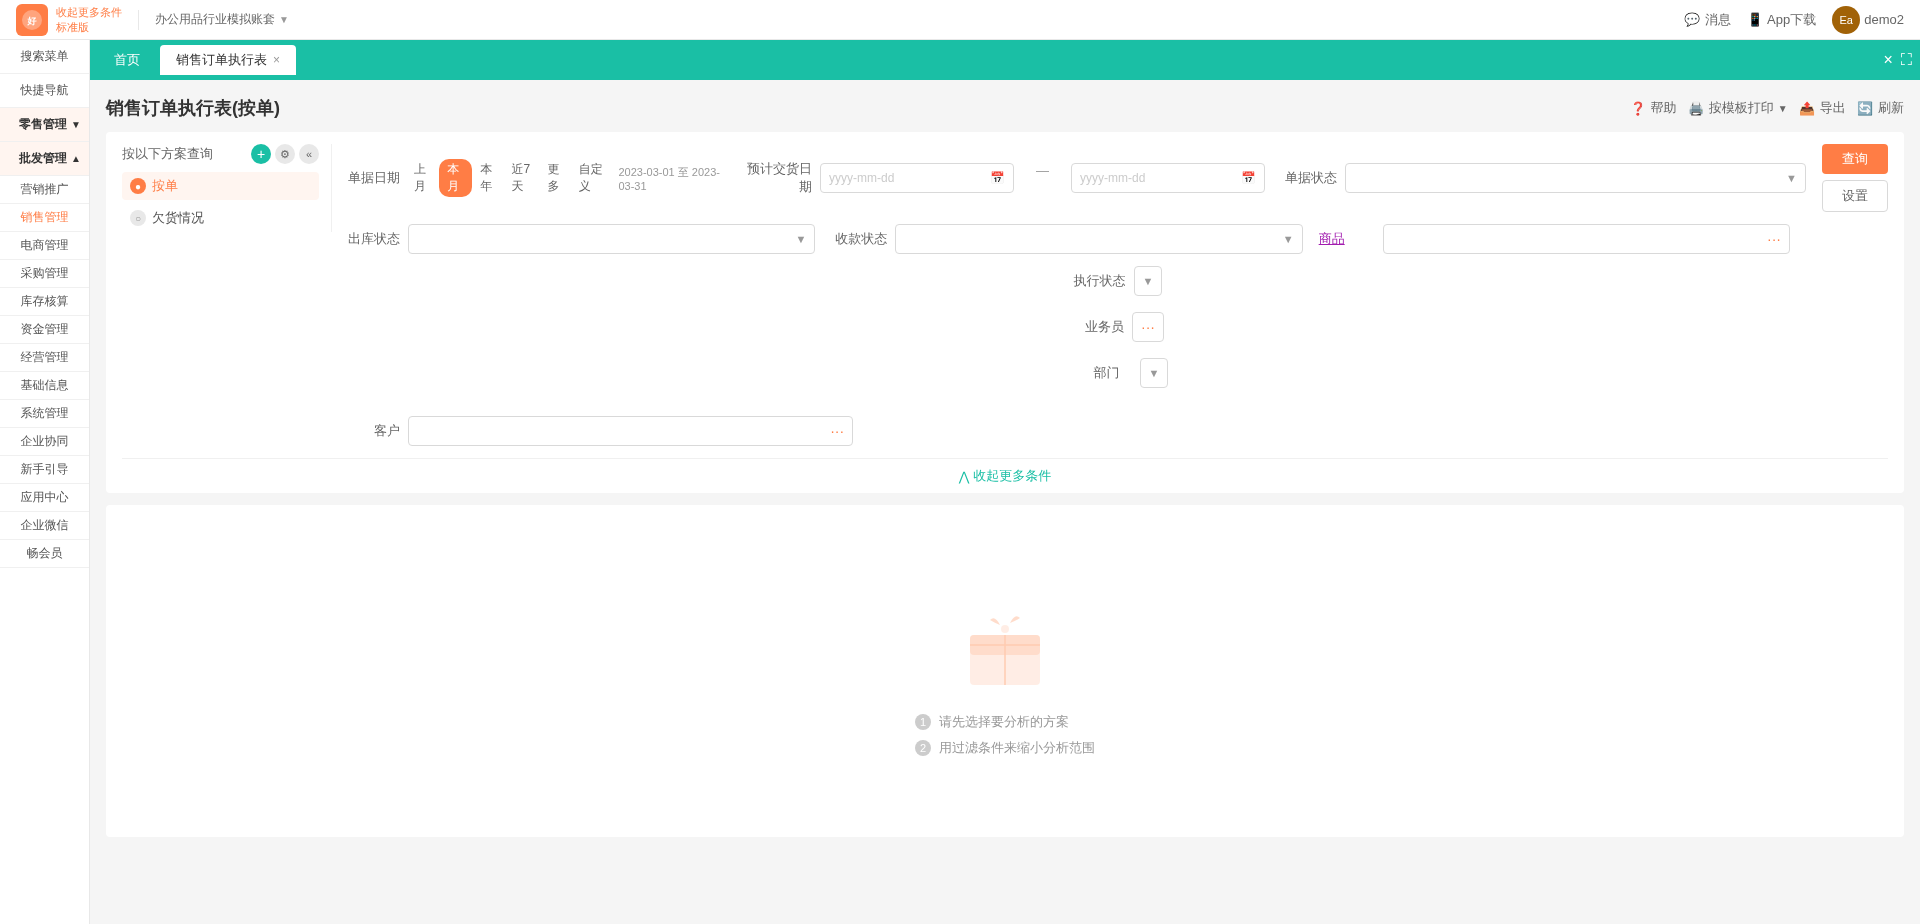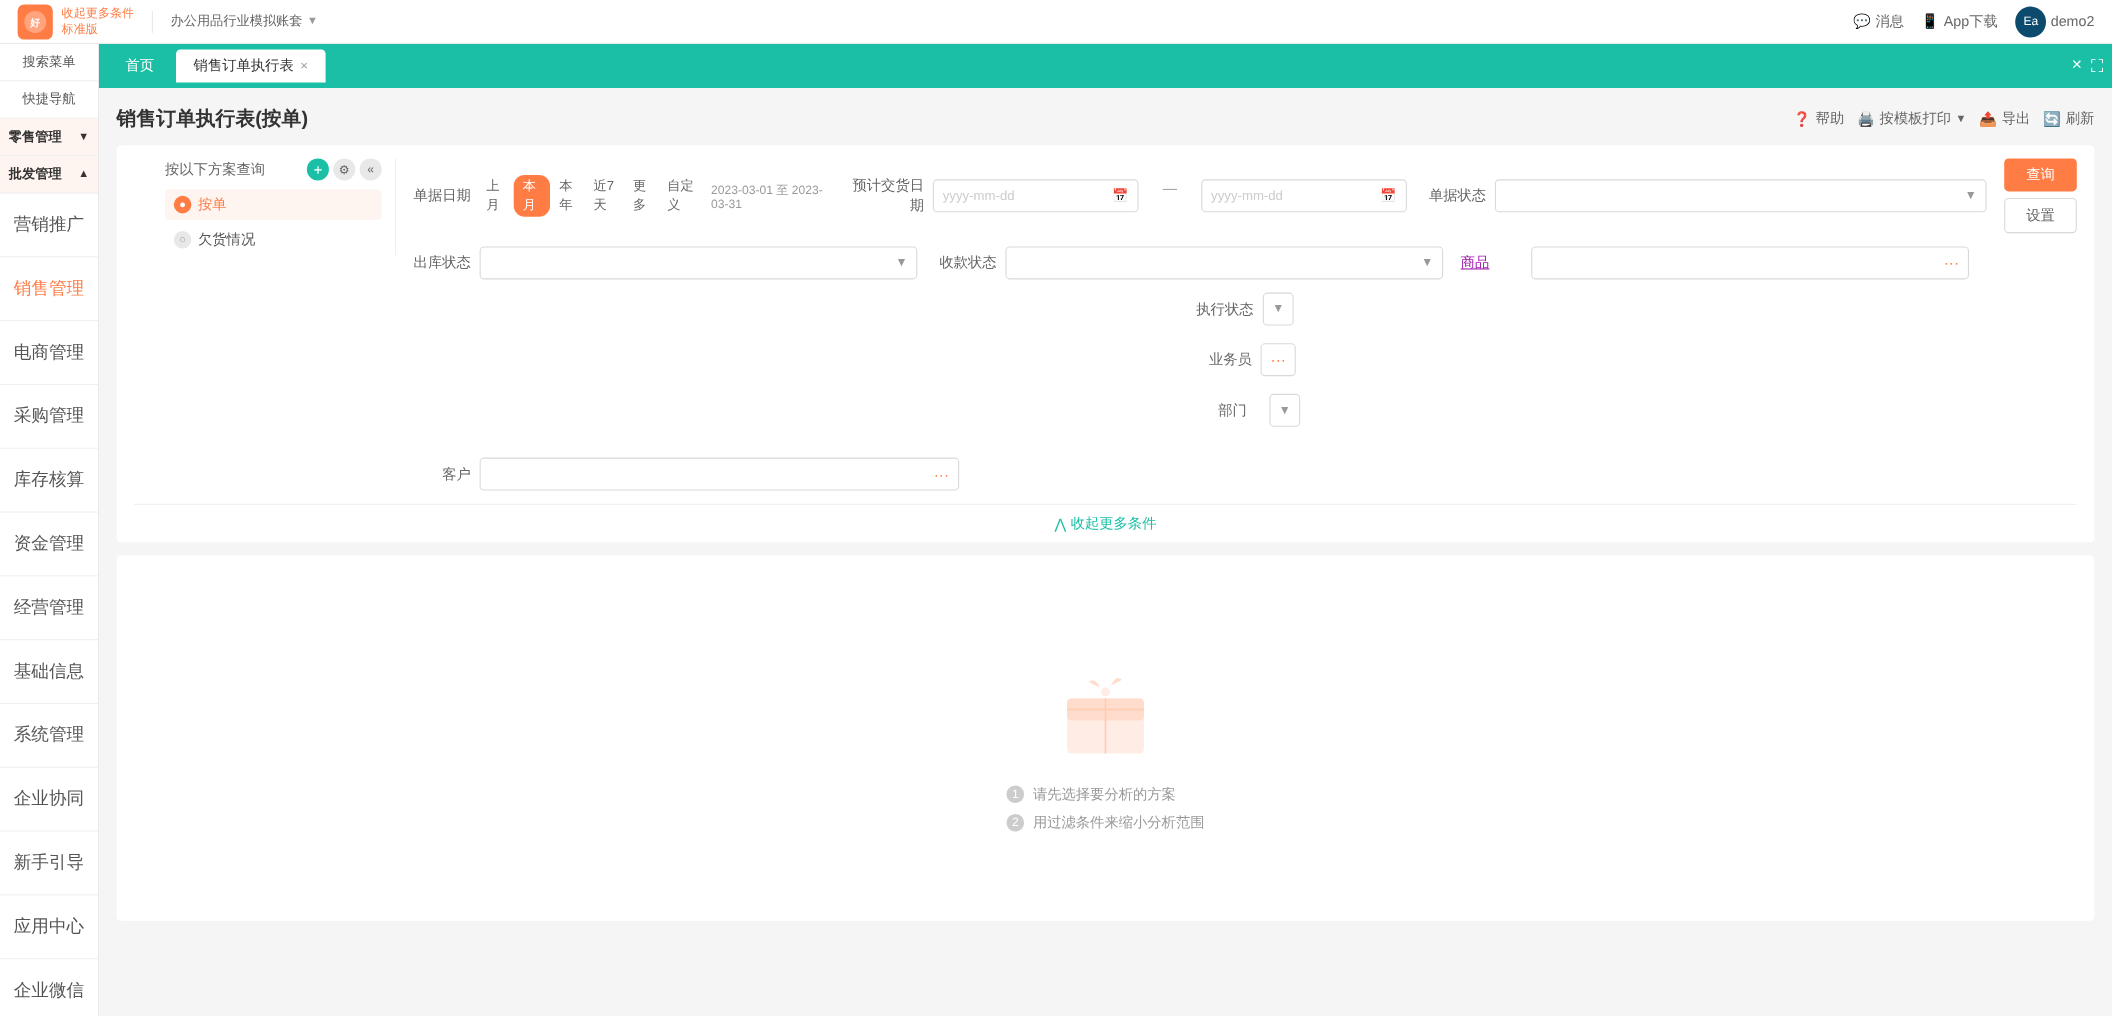--- a/index.html
+++ b/index.html
@@ -6,30 +6,30 @@
     body { font-family: 'Microsoft YaHei', Arial, sans-serif; font-size: 13px; background: #f5f5f5; color: #333; display: flex; flex-direction: column; height: 924px; overflow: hidden; }
 
     
     .topbar { height: 40px; background: #fff; display: flex; align-items: center; justify-content: space-between; padding: 0 16px; border-bottom: 1px solid #e8e8e8; flex-shrink: 0; }
     .topbar-left { display: flex; align-items: center; gap: 8px; }
     .topbar-logo { width: 32px; height: 32px; background: #ff7d45; border-radius: 6px; display: flex; align-items: center; justify-content: center; color: #fff; font-size: 10px; font-weight: bold; flex-shrink: 0; }
     .topbar-brand { font-size: 11px; color: #ff7d45; line-height: 1.3; }
     .topbar-title { font-size: 12px; color: #666; display: flex; align-items: center; gap: 4px; }
     .topbar-right { display: flex; align-items: center; gap: 16px; color: #666; font-size: 13px; }
     .topbar-right-item { display: flex; align-items: center; gap: 4px; cursor: pointer; }
-    .avatar { width: 28px; height: 28px; border-radius: 50%; background: #0c4a6e; display: flex; align-items: center; justify-content: center; color: #fff; font-size: 11px; }
+    .avatar { width: 28px; height: 28px; border-radius: 50%; background: #a16207; display: flex; align-items: center; justify-content: center; color: #fff; font-size: 11px; }
 
     
     .main-layout { display: flex; flex: 1; overflow: hidden; }
 
     
     .sidebar { width: 90px; background: #fff; border-right: 1px solid #e8e8e8; display: flex; flex-direction: column; overflow-y: auto; flex-shrink: 0; }
-    .sidebar-item { padding: 18px 8px; text-align: center; cursor: pointer; font-size: 16px; color: #555; border-bottom: 1px solid #f0f0f0; }
+    .sidebar-item { padding: 5px 8px; text-align: center; cursor: pointer; font-size: 12px; color: #555; border-bottom: 1px solid #f0f0f0; }
     .sidebar-item.active { color: #ff7d45; }
-    .sidebar-item.header { font-size: 12px; color: #333; font-weight: bold; display: flex; align-items: center; justify-content: space-between; gap: 4px; padding: 8px; }
+    .sidebar-item.header { font-size: 12px; color: #333; font-weight: bold; display: flex; align-items: center; justify-content: flex-end; gap: 4px; padding: 8px; }
     .sidebar-search { padding: 8px; font-size: 12px; color: #555; text-align: center; border-bottom: 1px solid #f0f0f0; cursor: pointer; }
     .sidebar-nav { padding: 8px; font-size: 12px; color: #555; text-align: center; border-bottom: 1px solid #f0f0f0; cursor: pointer; }
     .sidebar-section { background: #fff5f0; }
 
     
     .content-area { flex: 1; display: flex; flex-direction: column; overflow: hidden; }
 
     
     .tab-bar { height: 40px; background: #1abfa5; display: flex; align-items: center; padding: 0 8px; gap: 4px; flex-shrink: 0; }
     .tab-home { padding: 6px 16px; color: #fff; font-size: 13px; cursor: pointer; }
@@ -156,21 +156,21 @@
             <span>🔄</span>
             <span>刷新</span>
           </div>
         </div>
       </div>
 
       <div style="background:#fff; border-radius:4px; padding:12px 16px 0 16px; margin-bottom:0;">
 
         <div style="display:flex; gap:12px; align-items:flex-start; margin-bottom:12px;">
 
-          <div style="width:210px; border-right:1px solid #f0f0f0; padding-right:12px; flex-shrink:0;margin-left:28px;">
+          <div style="width:210px; border-right:1px solid #f0f0f0; padding-right:12px; flex-shrink:0;">
             <div style="display:flex; align-items:center; justify-content:space-between; margin-bottom:8px;">
               <span style="font-size:13px; color:#666;">按以下方案查询</span>
               <div style="display:flex; gap:4px;">
                 <div style="width:20px;height:20px;border-radius:50%;background:#1abfa5;color:#fff;display:flex;align-items:center;justify-content:center;font-size:14px;cursor:pointer;">+</div>
                 <div style="width:20px;height:20px;border-radius:50%;background:#e8e8e8;color:#666;display:flex;align-items:center;justify-content:center;font-size:11px;cursor:pointer;">⚙</div>
                 <div style="width:20px;height:20px;border-radius:50%;background:#e8e8e8;color:#666;display:flex;align-items:center;justify-content:center;font-size:11px;cursor:pointer;">«</div>
               </div>
             </div>
             <div style="display:flex;align-items:center;gap:6px;padding:5px 8px;background:#fff5f0;border-radius:4px;cursor:pointer;">
               <div style="width:16px;height:16px;border-radius:50%;background:#ff7d45;display:flex;align-items:center;justify-content:center;color:#fff;font-size:10px;flex-shrink:0;">●</div>

